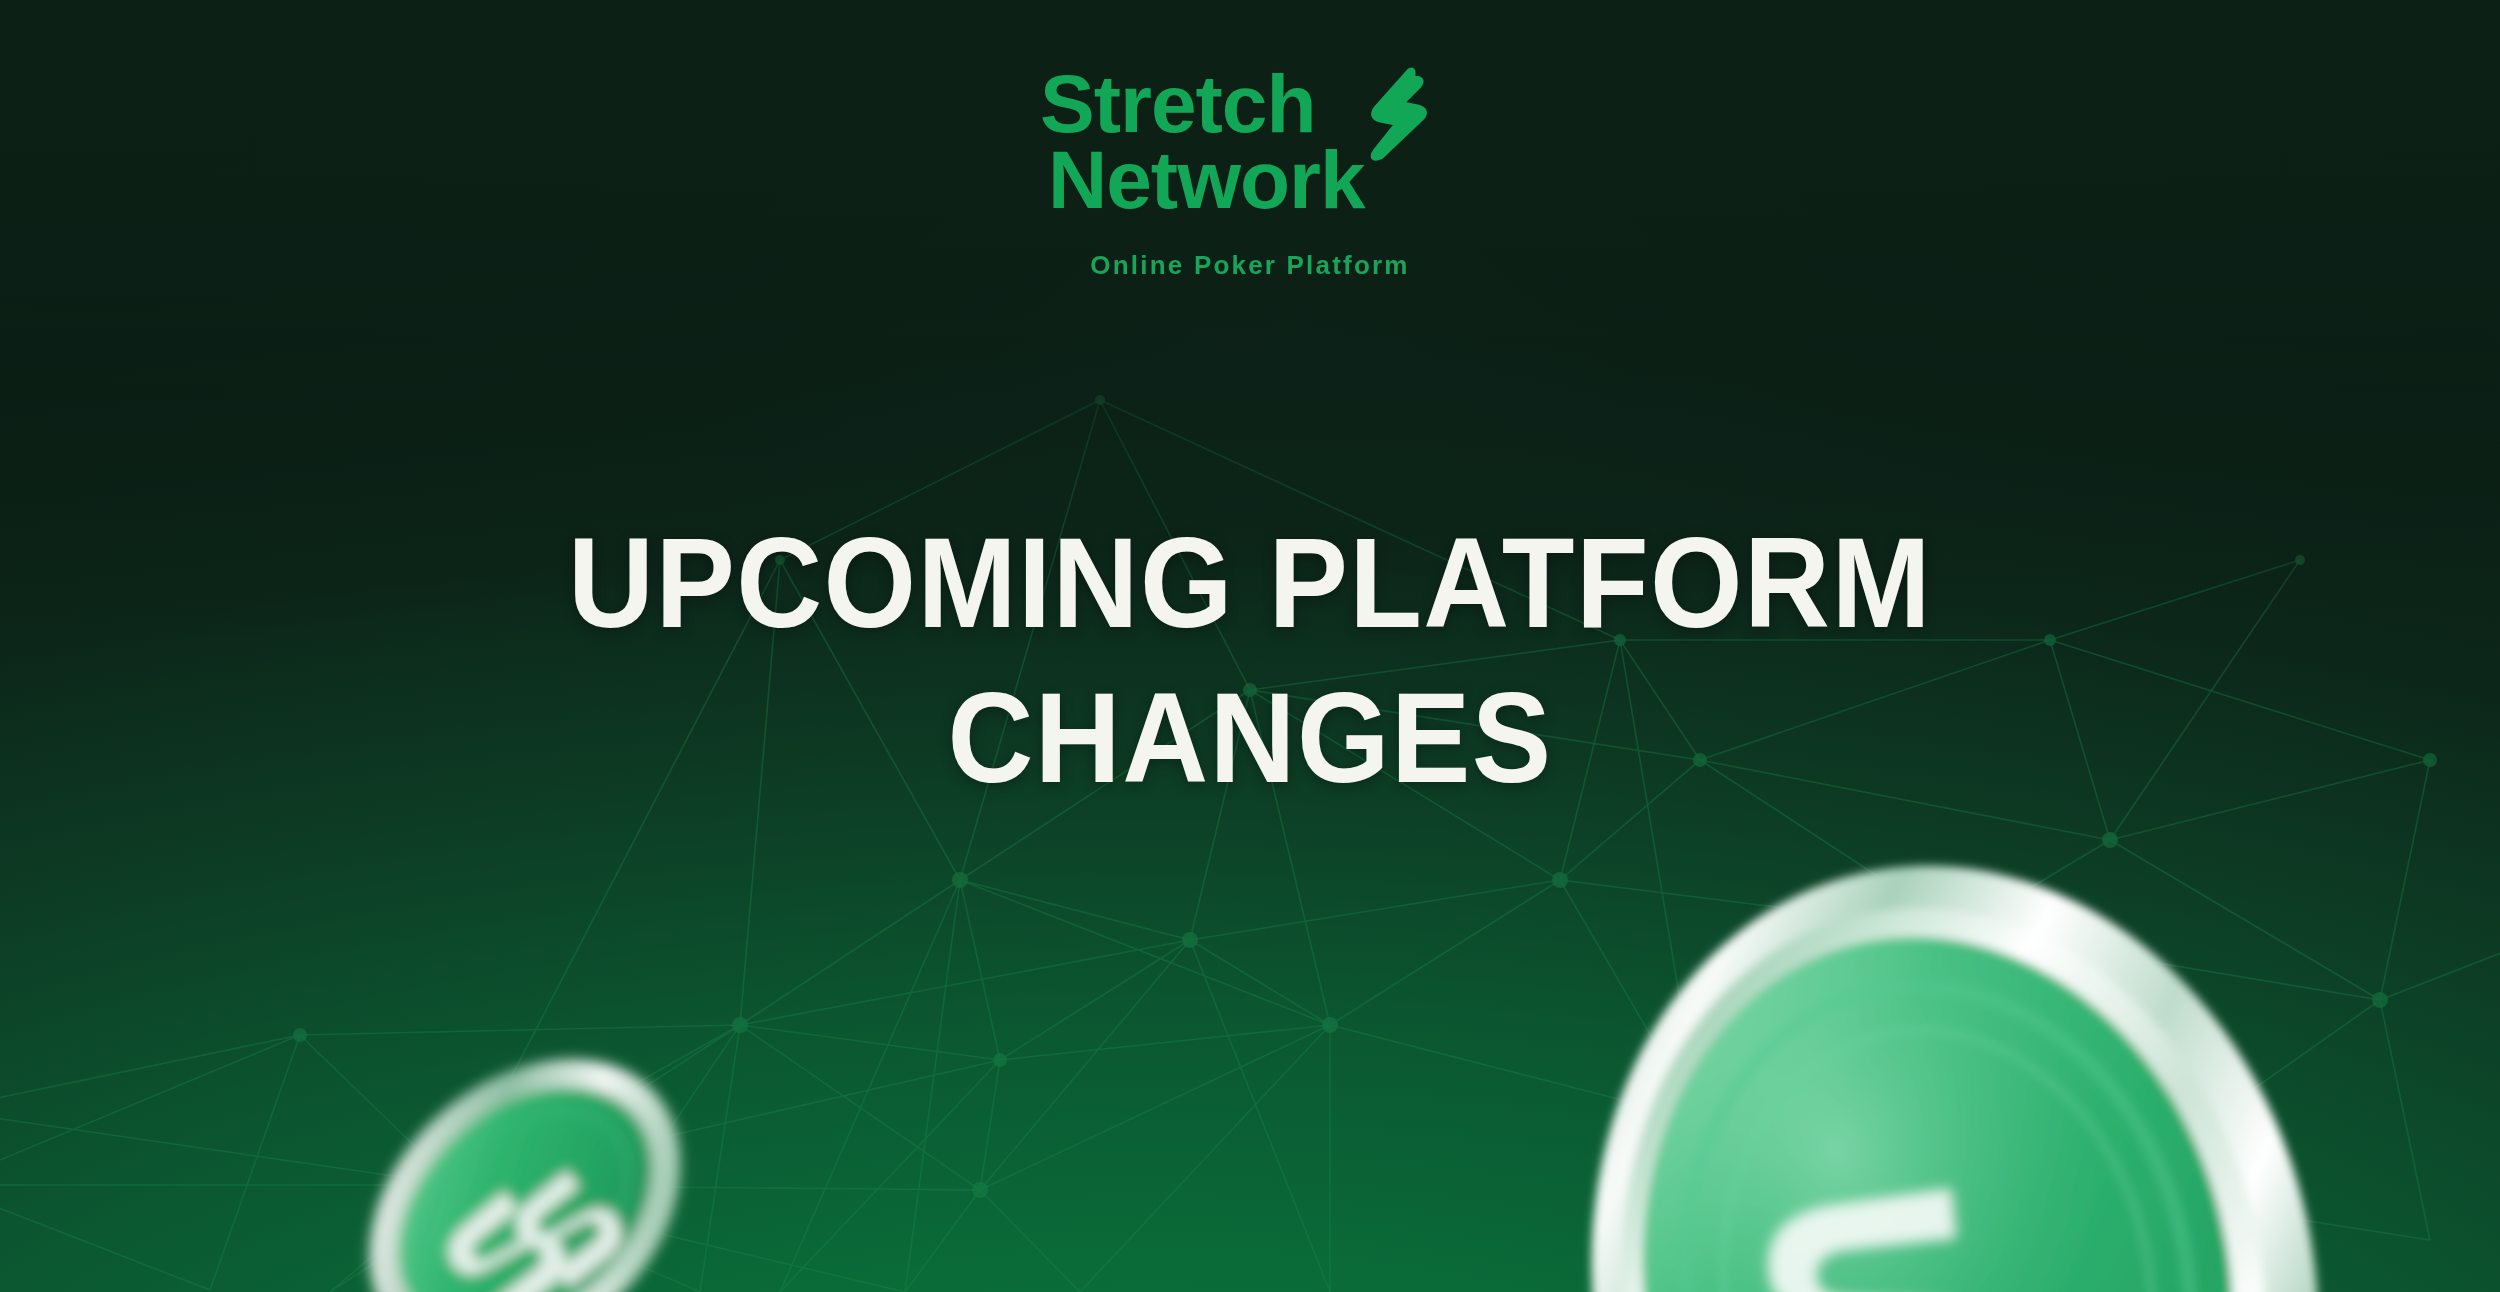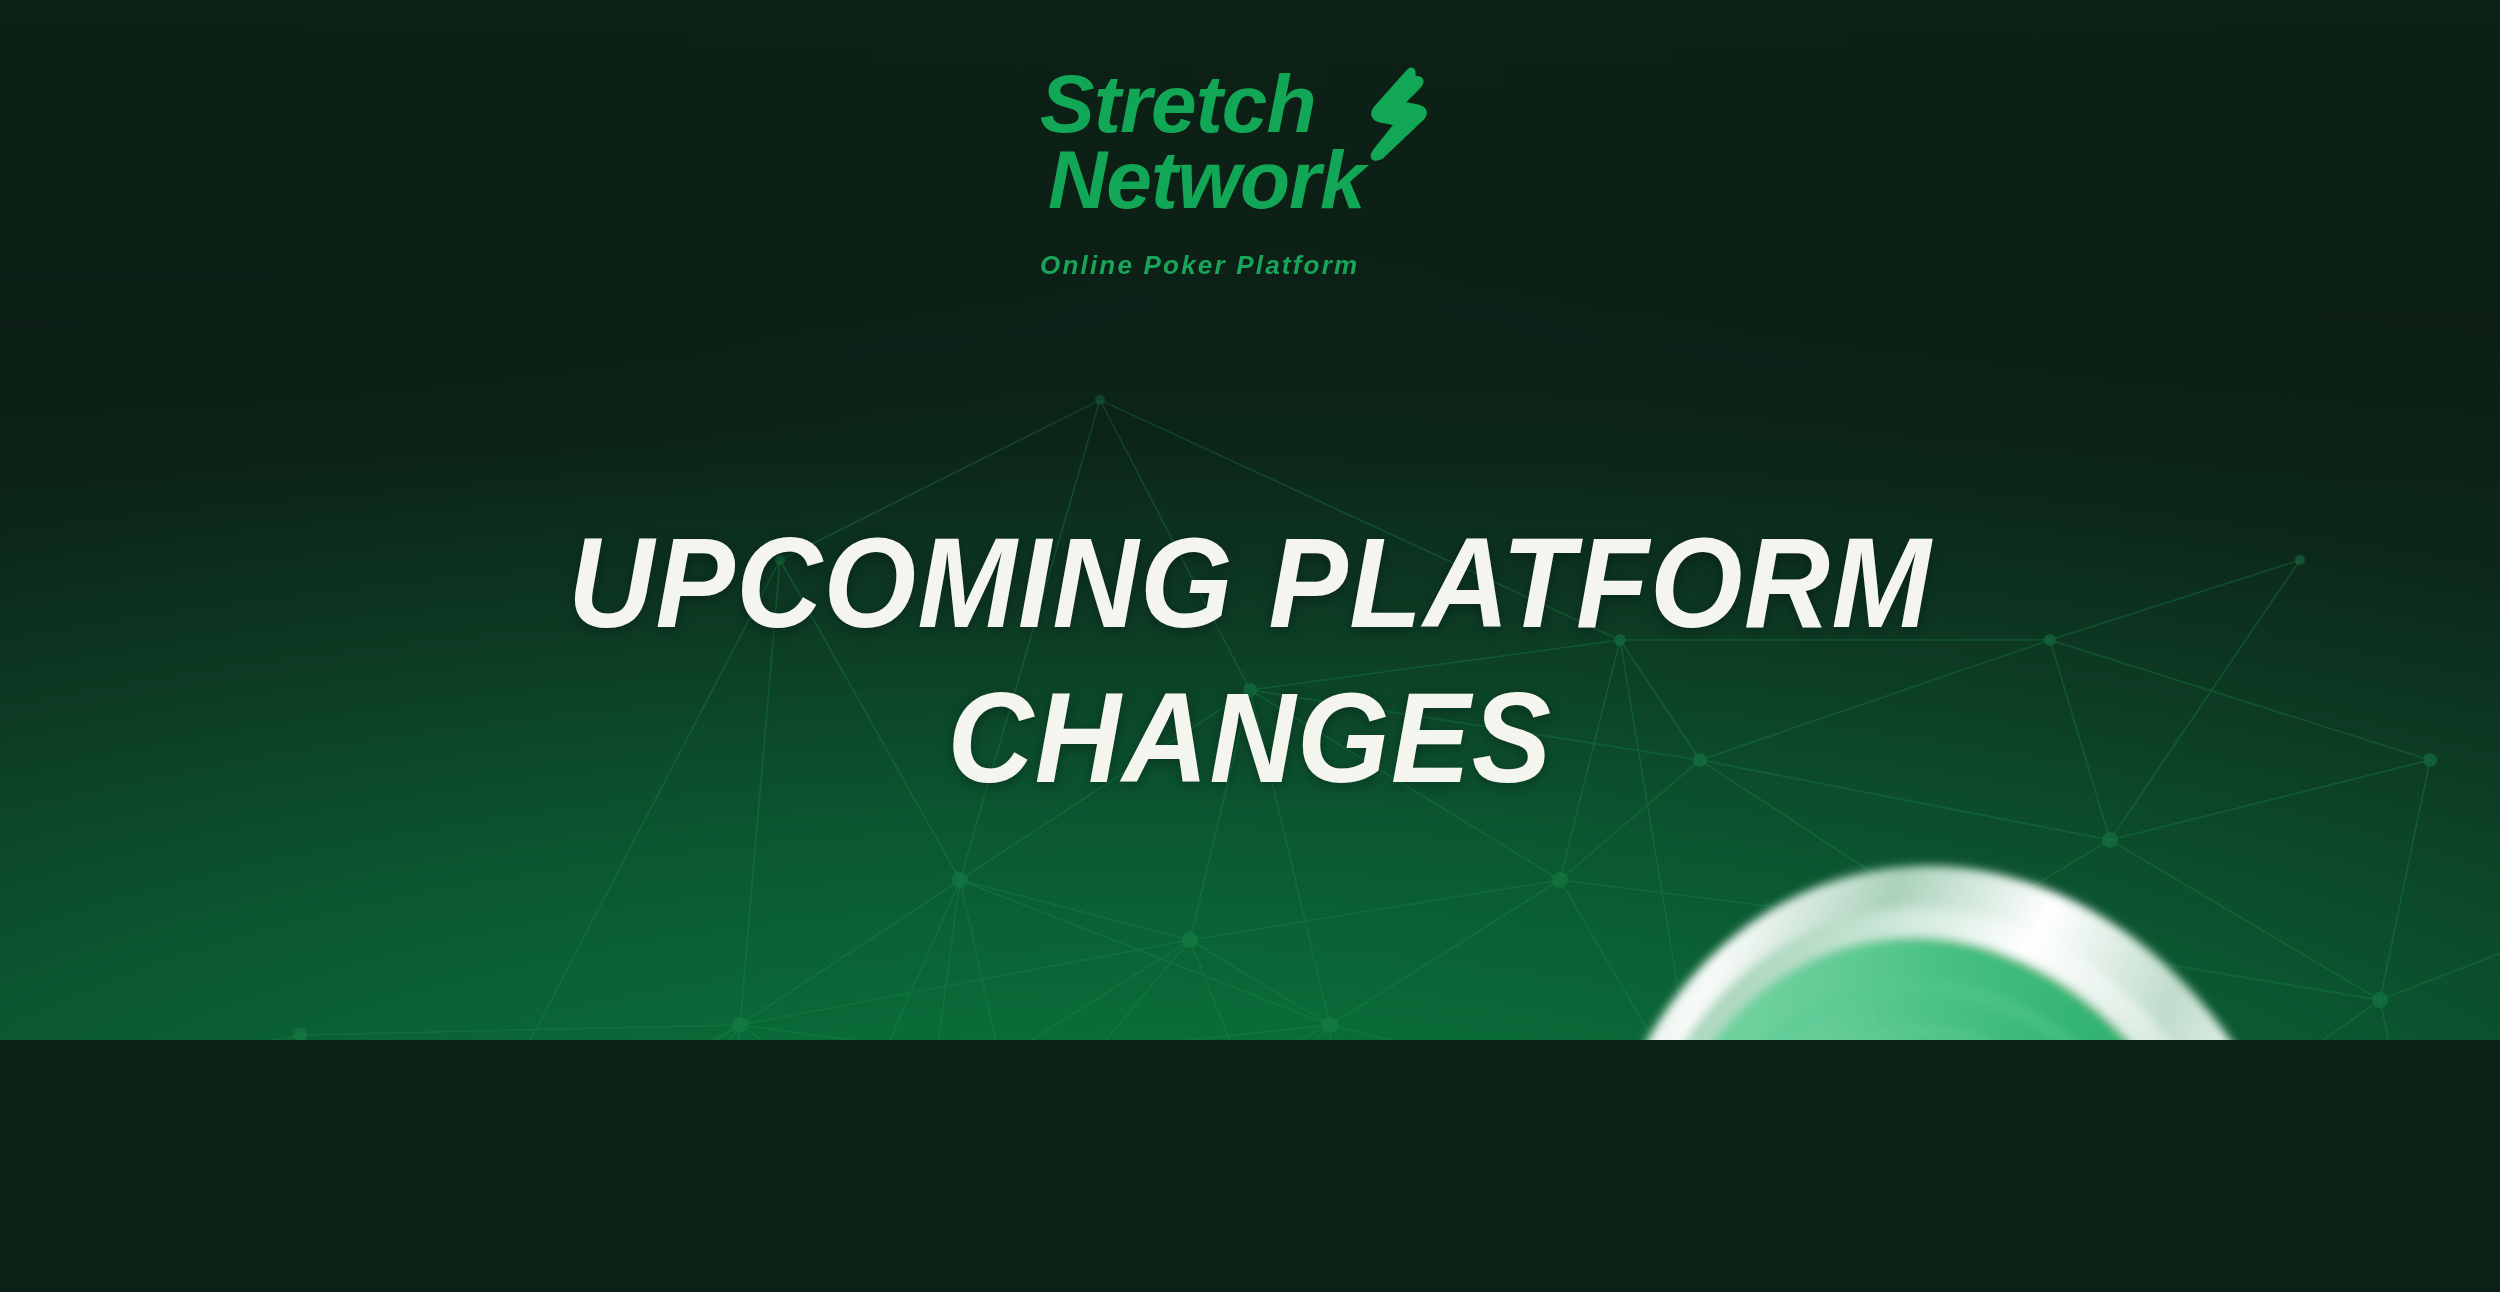--- a/index.html
+++ b/index.html
@@ -3,25 +3,24 @@
 <meta charset="utf-8">
 <style>
   html, body {
     margin: 0;
     padding: 0;
     background: #0C2016;
   }
   #stage {
     position: relative;
     width: 2500px;
-    height: 1040px;
+    height: 1292px;
     overflow: hidden;
     background: #0C2016;
     font-family: "Liberation Sans", sans-serif;
-    font-style: italic;
   }
 
   
   .bg-base {
     position: absolute;
     inset: 0;
     background:
       radial-gradient(130% 95% at 46% 118%, #0B7A3E 0%, #0A6A38 22%, #0B5630 42%, #0D3B24 62%, #0C2619 80%, #0C2016 100%);
   }
   .bg-vignette {
@@ -49,21 +48,21 @@
   .logo-inner {
     display: inline-block;
     position: relative;
     text-align: left;
   }
   .logo-mark {
     display: block;
   }
   .logo-tagline {
     margin-top: 10px;
-    text-align: left;
+    text-align: center;
     color: #18A45A;
     font-size: 26px;
     font-weight: 600;
     letter-spacing: 2.2px;
     font-family: "Liberation Sans", sans-serif;
   }
 
   
   .headline {
     position: absolute;

